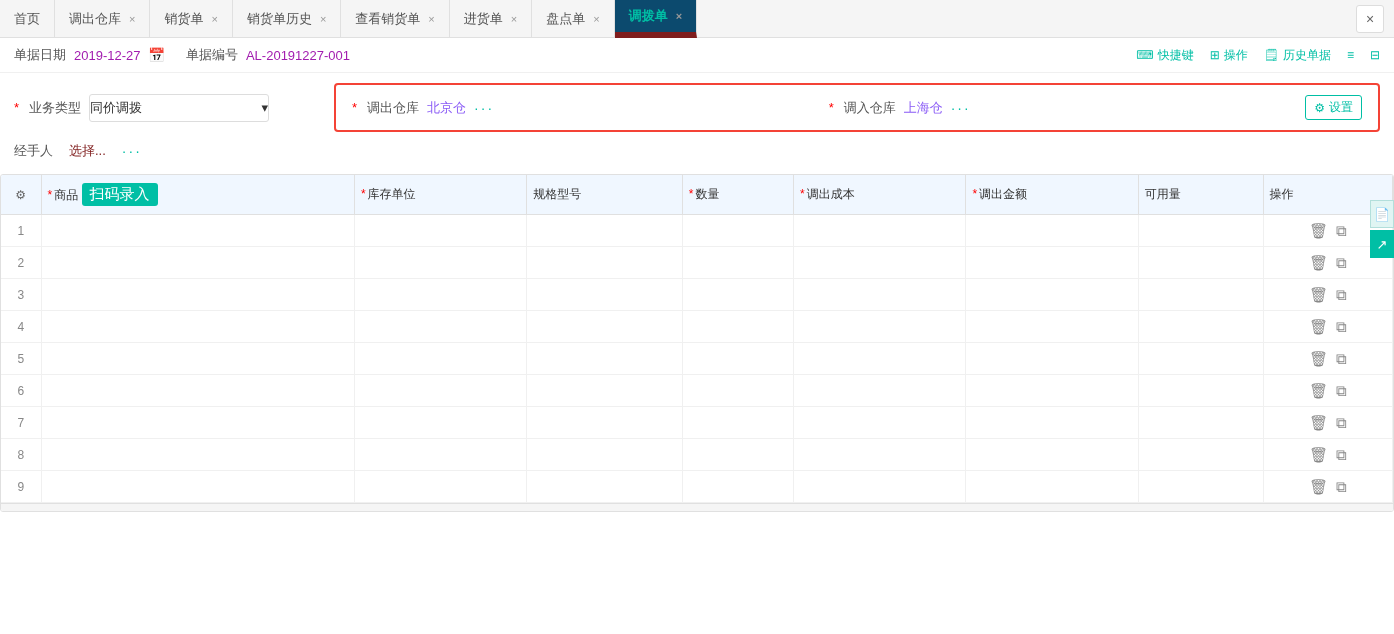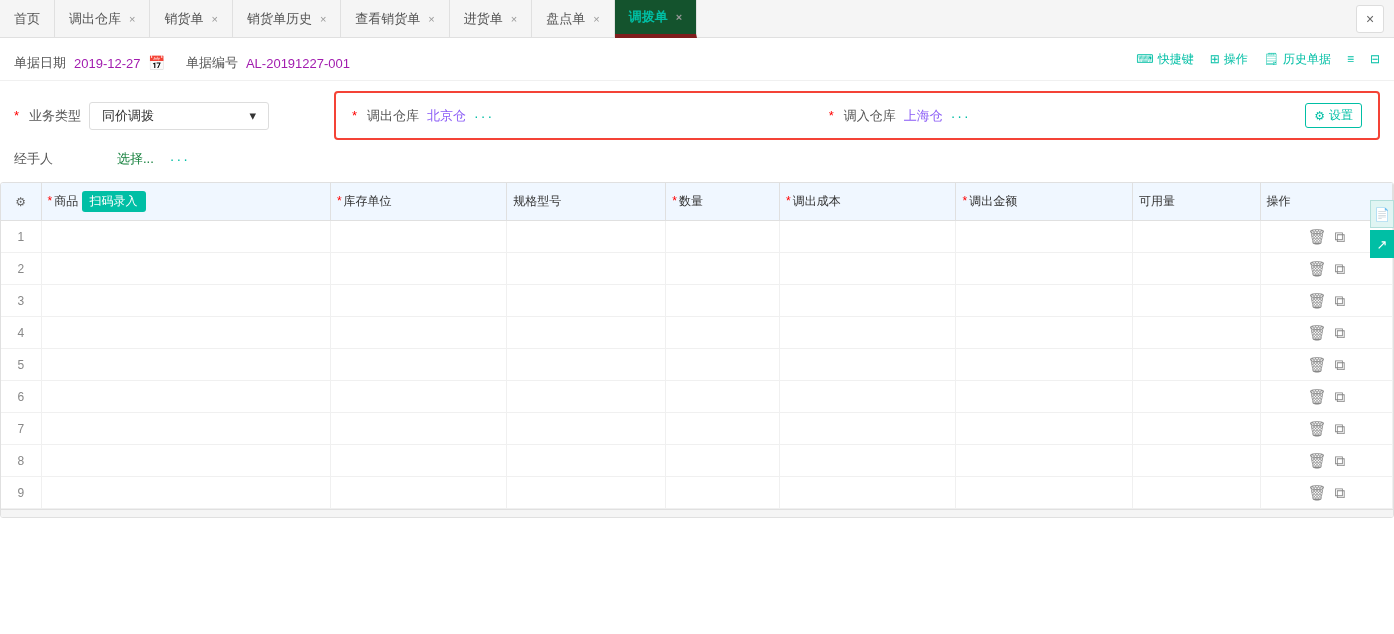--- a/index.html
+++ b/index.html
@@ -20,23 +20,23 @@
       padding: 0 14px;
       height: 38px;
       cursor: pointer;
       font-size: 13px;
       color: #555;
       border-right: 1px solid #e0e0e0;
       white-space: nowrap;
       gap: 6px;
     }
     .tab-item.active {
-      background: #14532d;
+      background: #0c4a6e;
       color: #00bfa5;
-      border-bottom: 4px solid #7f1d1d;
+      border-bottom: 6px solid #7f1d1d;
       font-weight: bold;
     }
     .tab-close {
       font-size: 11px;
       color: #999;
       cursor: pointer;
       margin-left: 2px;
     }
     .tab-bar-end {
       margin-left: auto;
@@ -63,21 +63,20 @@
       display: flex;
       align-items: center;
       justify-content: space-between;
       padding: 8px 14px;
       border-bottom: 1px solid #f0f0f0;
     }
     .form-header-left {
       display: flex;
       align-items: center;
       gap: 20px;
-      margin-top: 8px;
     }
     .form-field-group {
       display: flex;
       align-items: center;
       gap: 8px;
       font-size: 13px;
     }
     .field-label { color: #555; }
     .field-value { color: #a21caf; font-weight: 500; }
     .calendar-icon {
@@ -116,21 +115,21 @@
     .business-type-field {
       display: flex;
       align-items: center;
       gap: 8px;
       min-width: 300px;
     }
     .required-star { color: red; margin-right: 2px; }
     .select-input {
       border: 1px solid #ddd;
       border-radius: 3px;
-      padding: 4px 12px;
+      padding: 4px 0;
       display: flex;
       align-items: center;
       justify-content: space-between;
       min-width: 180px;
       cursor: pointer;
       background: #fff;
       gap: 8px;
     }
 
     
@@ -173,22 +172,21 @@
       white-space: nowrap;
     }
 
     
     .handler-field {
       display: flex;
       align-items: center;
       gap: 16px;
     }
     .handler-placeholder {
-      color: #15803d;
-      margin-left: 48px;
+      color: #7f1d1d;
     }
     .handler-more {
       color: #00bfa5;
       cursor: pointer;
       font-size: 14px;
       letter-spacing: 2px;
     }
 
     
     .table-container {
@@ -249,21 +247,21 @@
       font-size: 15px;
     }
 
     
     .scan-btn {
       background: #00bfa5;
       color: #fff;
       border: none;
       border-radius: 3px;
       padding: 2px 8px;
-      font-size: 12px;
+      font-size: 15px;
       cursor: pointer;
       font-family: inherit;
     }
 
     
     .col-required { color: red; margin-right: 2px; }
 
     
     .gear-cell {
       text-align: center !important;

